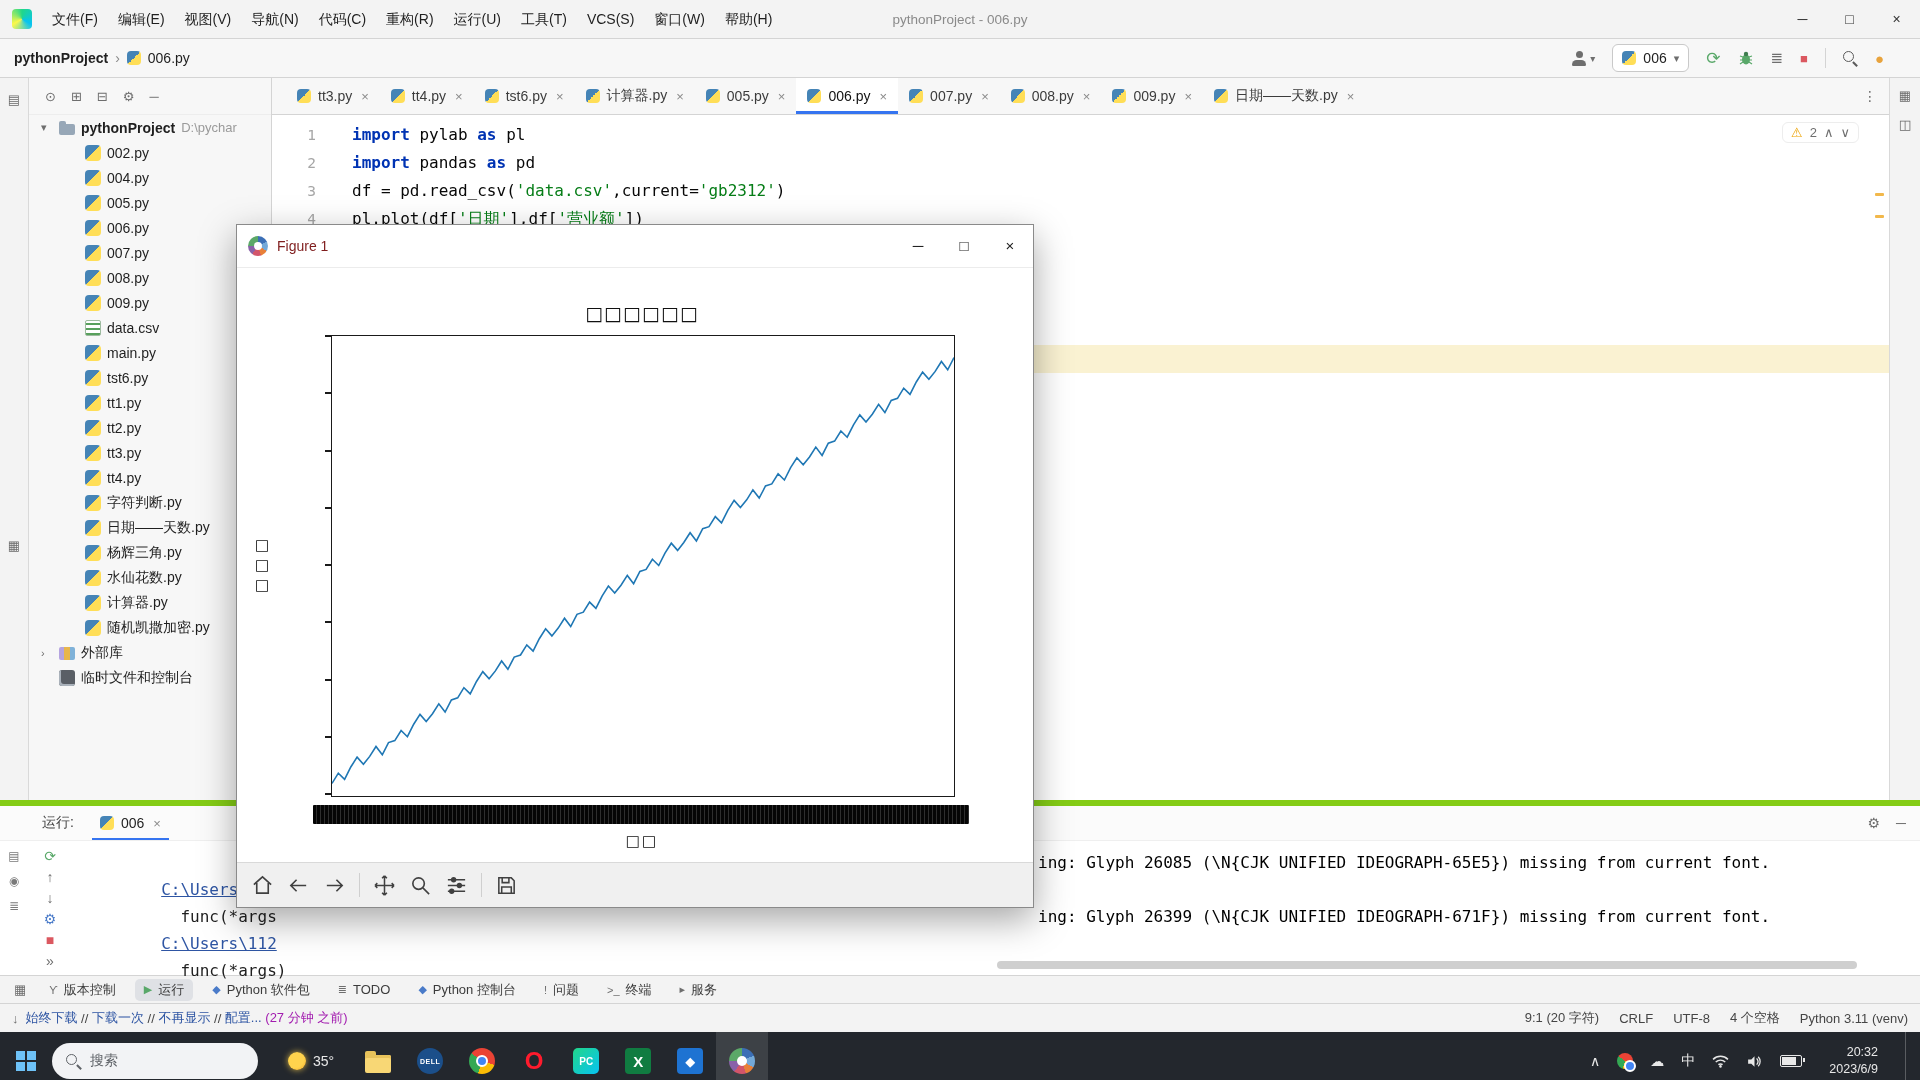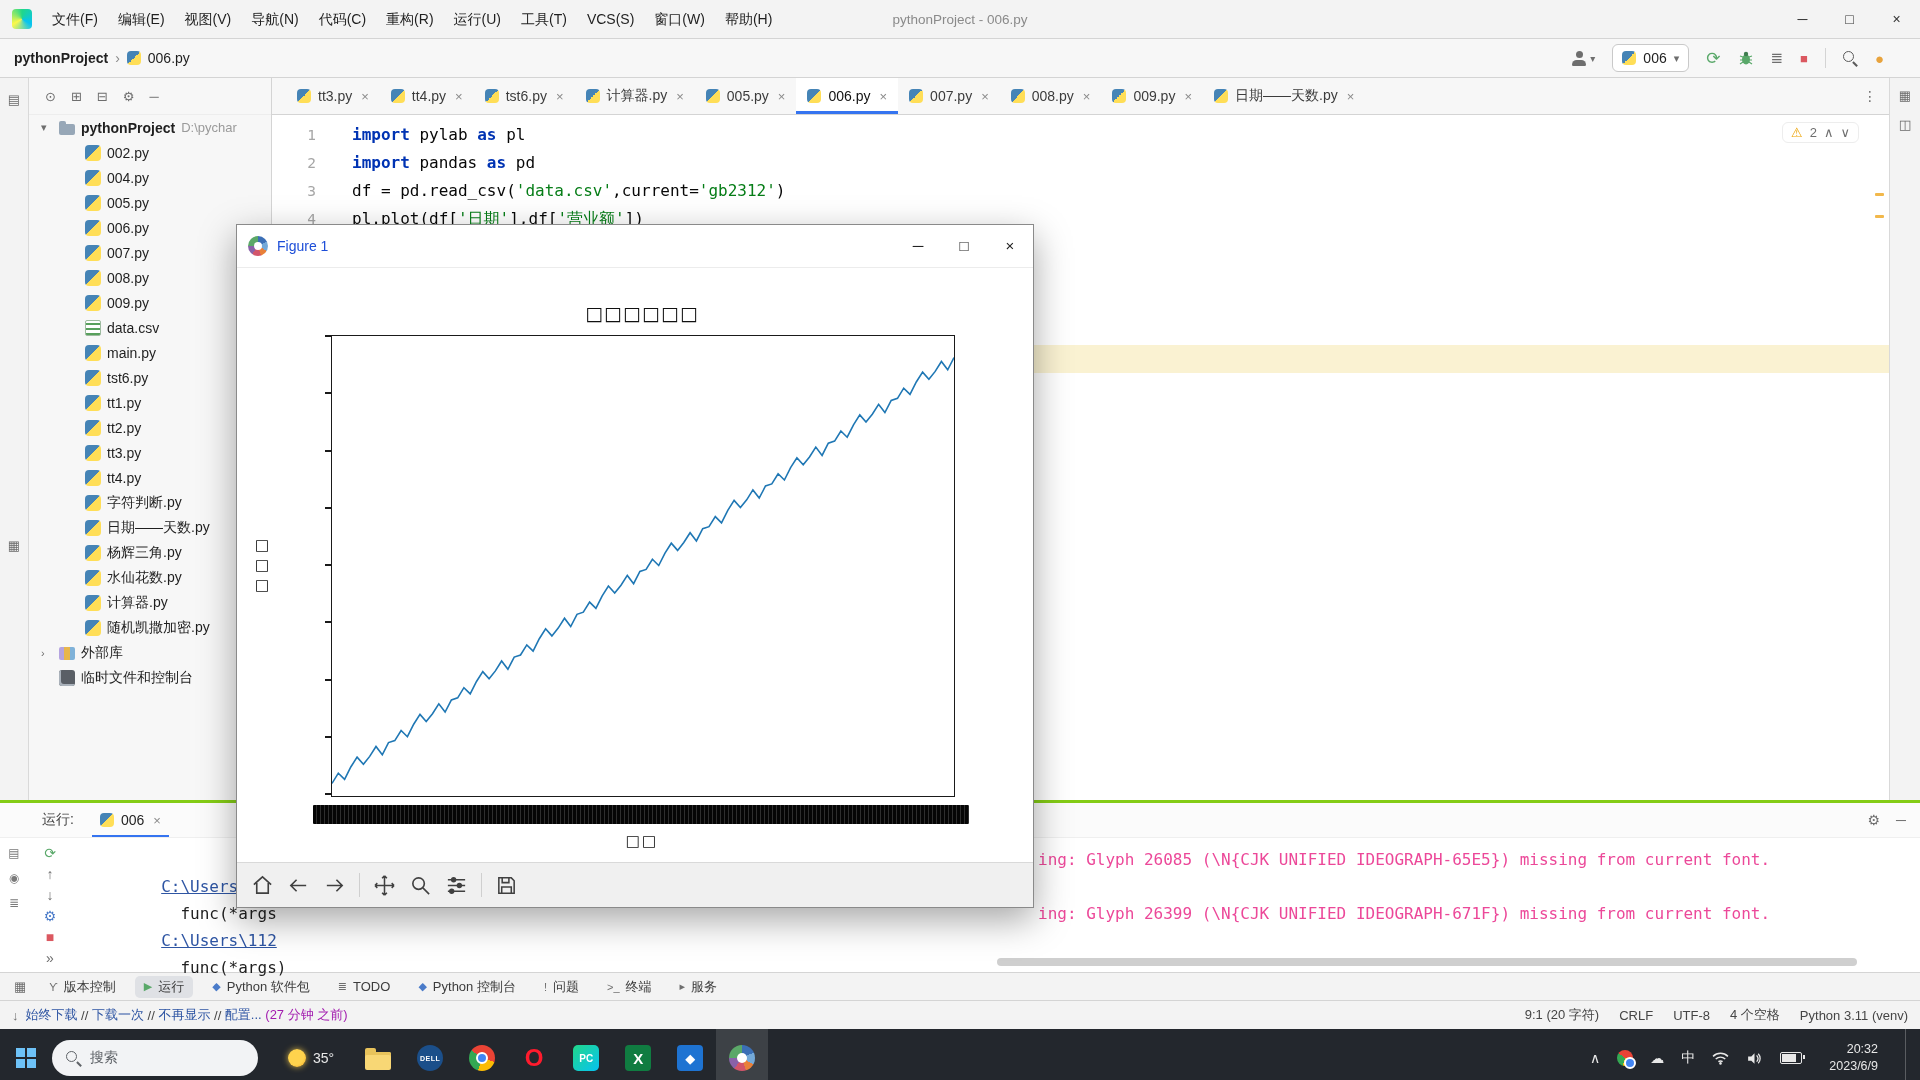--- a/index.html
+++ b/index.html
@@ -83,36 +83,36 @@
   .ctext{padding-left:32px;font-family:"DejaVu Sans Mono","Liberation Mono",monospace;white-space:pre;}
   .seg-kw{color:#0033B3;font-weight:600;}
   .seg-str{color:#067D17;}
   .seg-pl{color:#080808;text-align:center;}
   #warn-widget{position:absolute;top:7px;right:30px;display:flex;align-items:center;gap:7px;color:#6e6e6e;font-size:13px;
                background:#fff;border:1px solid #ededed;border-radius:6px;padding:2px 8px;}
   .warn-tri{color:#EDA200;font-size:13px;}
   .scroll-mark{position:absolute;right:5px;width:9px;height:3px;background:#F2B84B;border-radius:1px;}
 
   
-  #run-panel{height:169px;border-top:3px solid #84cc16;background:#fff;display:flex;flex-direction:column;}
+  #run-panel{height:169px;border-top:6px solid #84cc16;background:#fff;display:flex;flex-direction:column;}
   #run-header{height:34px;background:#fbfbfb;display:flex;align-items:center;padding:0 14px 0 42px;gap:18px;border-bottom:1px solid #efefef;}
   #run-label{color:#444;}
   #run-tab{display:flex;align-items:center;gap:7px;height:34px;padding:0 8px;box-shadow:inset 0 -2px 0 #3574F0;}
   #run-header .spacer{flex:1;}
   #run-panel-icons{display:flex;gap:16px;color:#6e6e6e;font-size:14px;}
   #run-body{flex:1;display:flex;min-height:0;}
   .rp-stripe{width:28px;display:flex;flex-direction:column;align-items:center;gap:11px;padding-top:8px;color:#7a7a7a;font-size:12px;flex:none;}
   #run-gutter{width:44px;display:flex;flex-direction:column;align-items:center;gap:2px;padding-top:6px;flex:none;}
   .rg-ic{font-size:14px;line-height:19px;}
   #console{flex:1;position:relative;padding:8px 0 0 41px;font-family:"DejaVu Sans Mono","Liberation Mono",monospace;font-size:16px;min-width:0;}
   .conline{position:relative;height:27px;line-height:27px;white-space:pre;}
   .con-right{position:absolute;left:925px;top:0;}
   .c-link{color:#2E55A3;text-decoration:underline;}
   .c-plain{color:#1f1f1f;}
-  .c-err{color:#ec4899;}
+  .c-err{color:#000000;}
   #console-scroll{position:absolute;left:925px;bottom:6px;width:860px;height:8px;border-radius:4px;background:#cfcfcf;}
 
   
   #toolwindow-bar{height:27px;background:#f3f3f3;border-top:1px solid #d4d4d4;display:flex;align-items:center;gap:8px;padding-left:8px;font-size:13px;color:#3c3c3c;}
   .twb-corner{color:#6e6e6e;padding:0 6px;}
   #tw-items{display:flex;gap:10px;}
   .tw-item{display:flex;align-items:center;gap:6px;padding:2px 9px;border-radius:5px;}
   .tw-item.active{background:#dfe1e5;}
   .tw-ic{font-size:11px;}
 
@@ -157,21 +157,21 @@
   .tb-clock{text-align:right;font-size:12.5px;line-height:1.35;padding:0 10px;}
   .tb-notif{width:10px;height:58px;border-left:1px solid rgba(255,255,255,.25);}
 
   
   #figure-window{position:absolute;left:236px;top:224px;width:796px;height:682px;background:#fff;
                  border:1px solid #8a8a8a;box-shadow:0 12px 34px rgba(0,0,0,.35);display:flex;flex-direction:column;z-index:40;}
   #fig-titlebar{height:42px;background:#ffffff;border-bottom:1px solid #ececec;display:flex;align-items:center;flex:none;}
   .mpl-logo{width:20px;height:20px;border-radius:50%;margin:0 9px 0 11px;position:relative;
             background:conic-gradient(#3b6fb6 0 18%,#74a9d8 18% 33%,#e8803a 33% 45%,#d2556a 45% 60%,#8961a8 60% 75%,#5ba868 75% 100%);}
   .mpl-logo::after{content:"";position:absolute;left:6px;top:6px;width:8px;height:8px;border-radius:50%;background:#fff;}
-  #fig-title-text{font-size:14px;color:#1d4ed8;}
+  #fig-title-text{font-size:14px;color:#7f1d1d;}
   .fig-controls{margin-left:auto;display:flex;height:42px;}
   .fwc{width:46px;text-align:center;line-height:42px;font-size:15px;color:#222;}
   #fig-body{position:relative;flex:1;background:#fff;font-family:"DejaVu Sans",sans-serif;}
   #plot{position:absolute;left:94px;top:67px;width:622px;height:460px;border:1px solid #1a1a1a;box-sizing:content-box;}
   #plot svg{position:absolute;inset:0;width:100%;height:100%;}
   #fig-chart-title{position:absolute;left:94px;top:34px;width:622px;text-align:center;font-size:19px;color:#111;letter-spacing:1px;}
   #yticks{position:absolute;left:8px;top:56px;width:76px;height:482px;display:flex;flex-direction:column;justify-content:space-between;align-items:flex-end;font-size:17px;color:#111;}
   .ytick{height:22px;line-height:22px;}
   #ymarks{position:absolute;left:88px;top:67px;width:7px;height:460px;display:flex;flex-direction:column;justify-content:space-between;}
   .ymark{width:7px;height:2px;background:#1a1a1a;}

